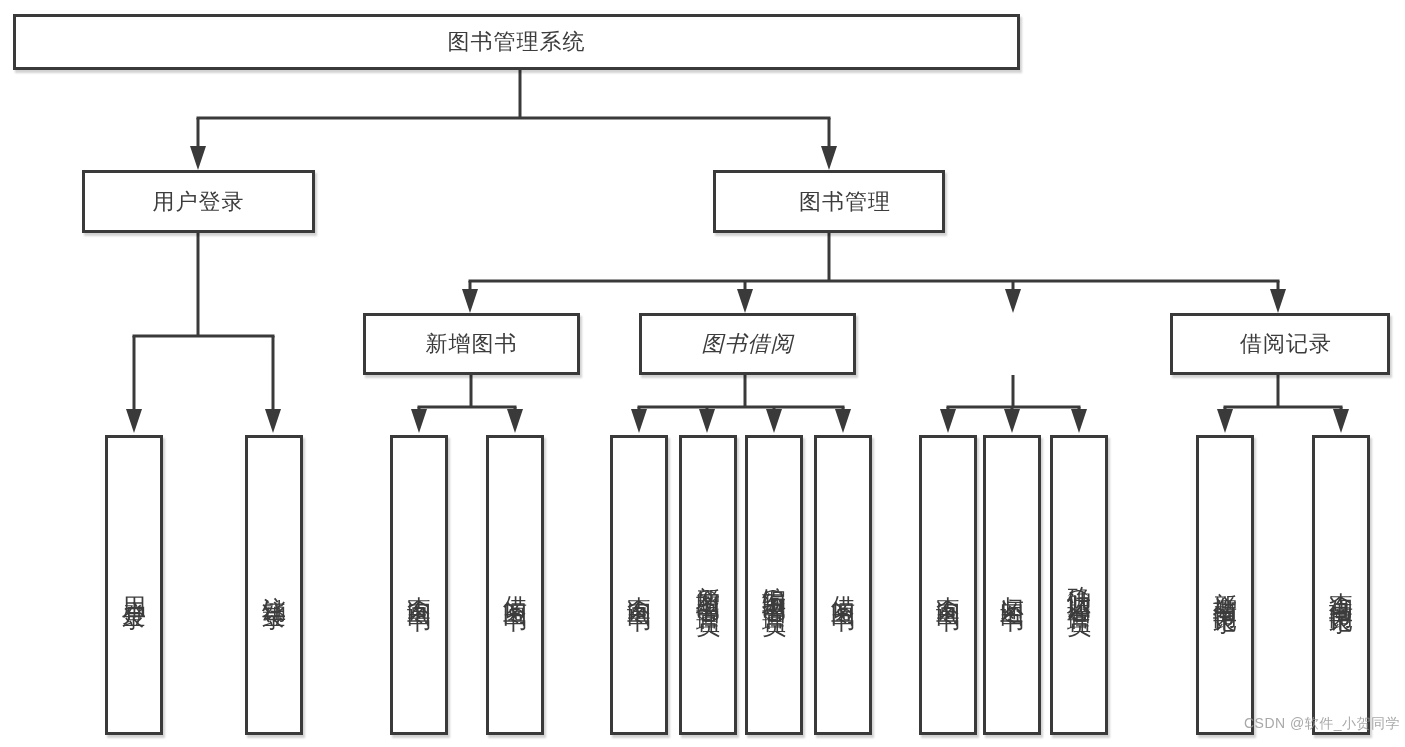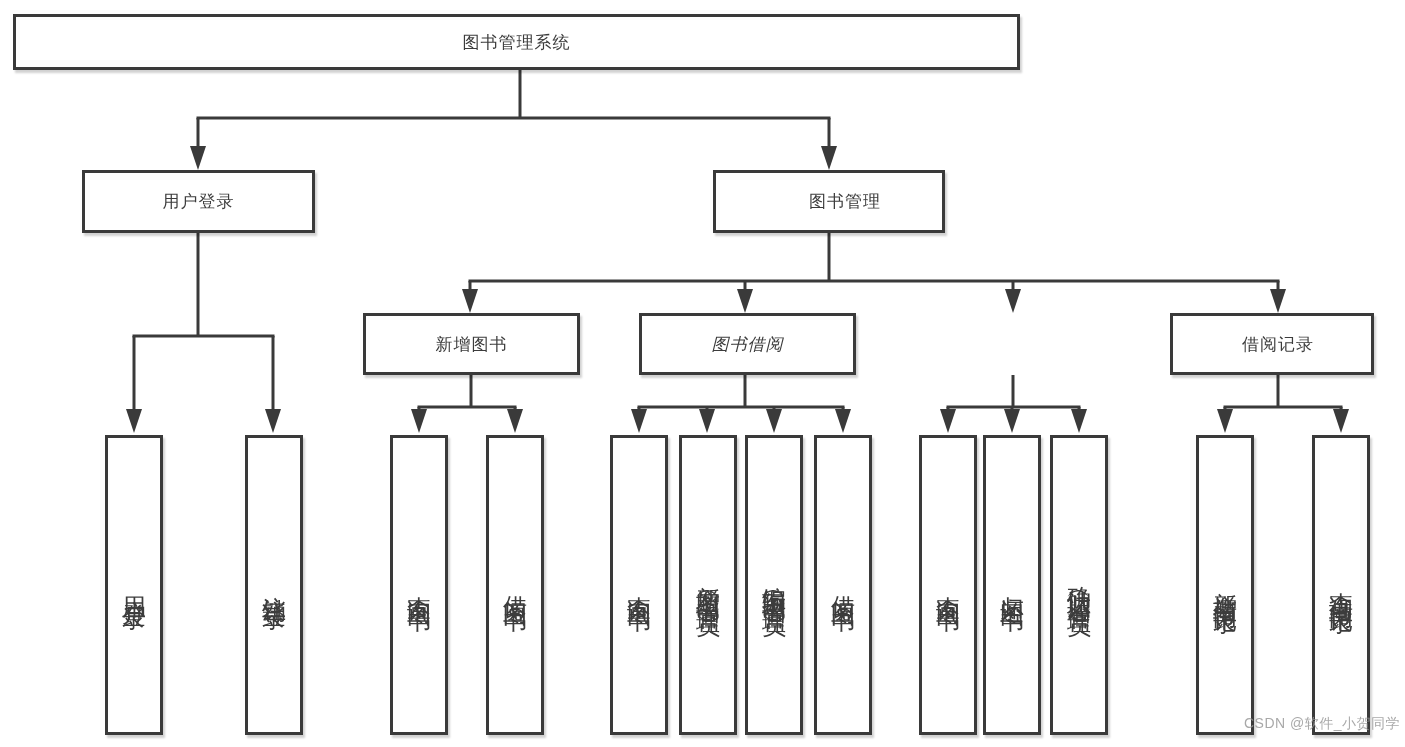--- a/index.html
+++ b/index.html
@@ -14,21 +14,21 @@
     overflow:hidden;font-family:"Liberation Sans","DejaVu Sans",sans-serif;
   }
   .connectors{position:absolute;left:0;top:0;color:var(--line);}
   .node{
     position:absolute;box-sizing:border-box;background:#fff;
     border:3px solid var(--line);
     display:flex;align-items:center;justify-content:center;
     color:var(--text);
     box-shadow:2px 3px 2px rgba(0,0,0,0.18);
   }
-  .hbox{font-size:17px;letter-spacing:1px;}
+  .hbox{font-size:22px;letter-spacing:1px;}
   .root{left:13px;top:14px;width:1007px;height:56px;}
   .lvl2{top:170px;height:63px;}
   .lvl3{top:313px;height:62px;}
   .leaf{top:435px;height:300px;width:58px;border-width:3px;}
   .vtext{
     writing-mode:vertical-rl;text-orientation:mixed;
     font-size:24px;letter-spacing:4px;line-height:1;white-space:nowrap;
   }
   .watermark{
     position:absolute;top:715px;right:5px;z-index:5;
@@ -110,21 +110,21 @@
   <div class="node hbox lvl2" style="left:713px;width:232px;padding-left:32px;">
     <span>图书管理</span>
   </div>
 
   <div class="node hbox lvl3" style="left:363px;width:217px;">
     <span>新增图书</span>
   </div>
   <div class="node hbox lvl3" style="left:639px;width:217px;font-style:italic;">
     <span>图书借阅</span>
   </div>
-  <div class="node hbox lvl3" style="left:1170px;width:204px;padding-left:12px;">
+  <div class="node hbox lvl3" style="left:1170px;width:220px;padding-left:12px;">
     <span>借阅记录</span>
   </div>
 
   <div class="node leaf" style="left:105px;">
     <span class="vtext">用户登录</span>
   </div>
   <div class="node leaf" style="left:245px;">
     <span class="vtext">注销登录</span>
   </div>
 

